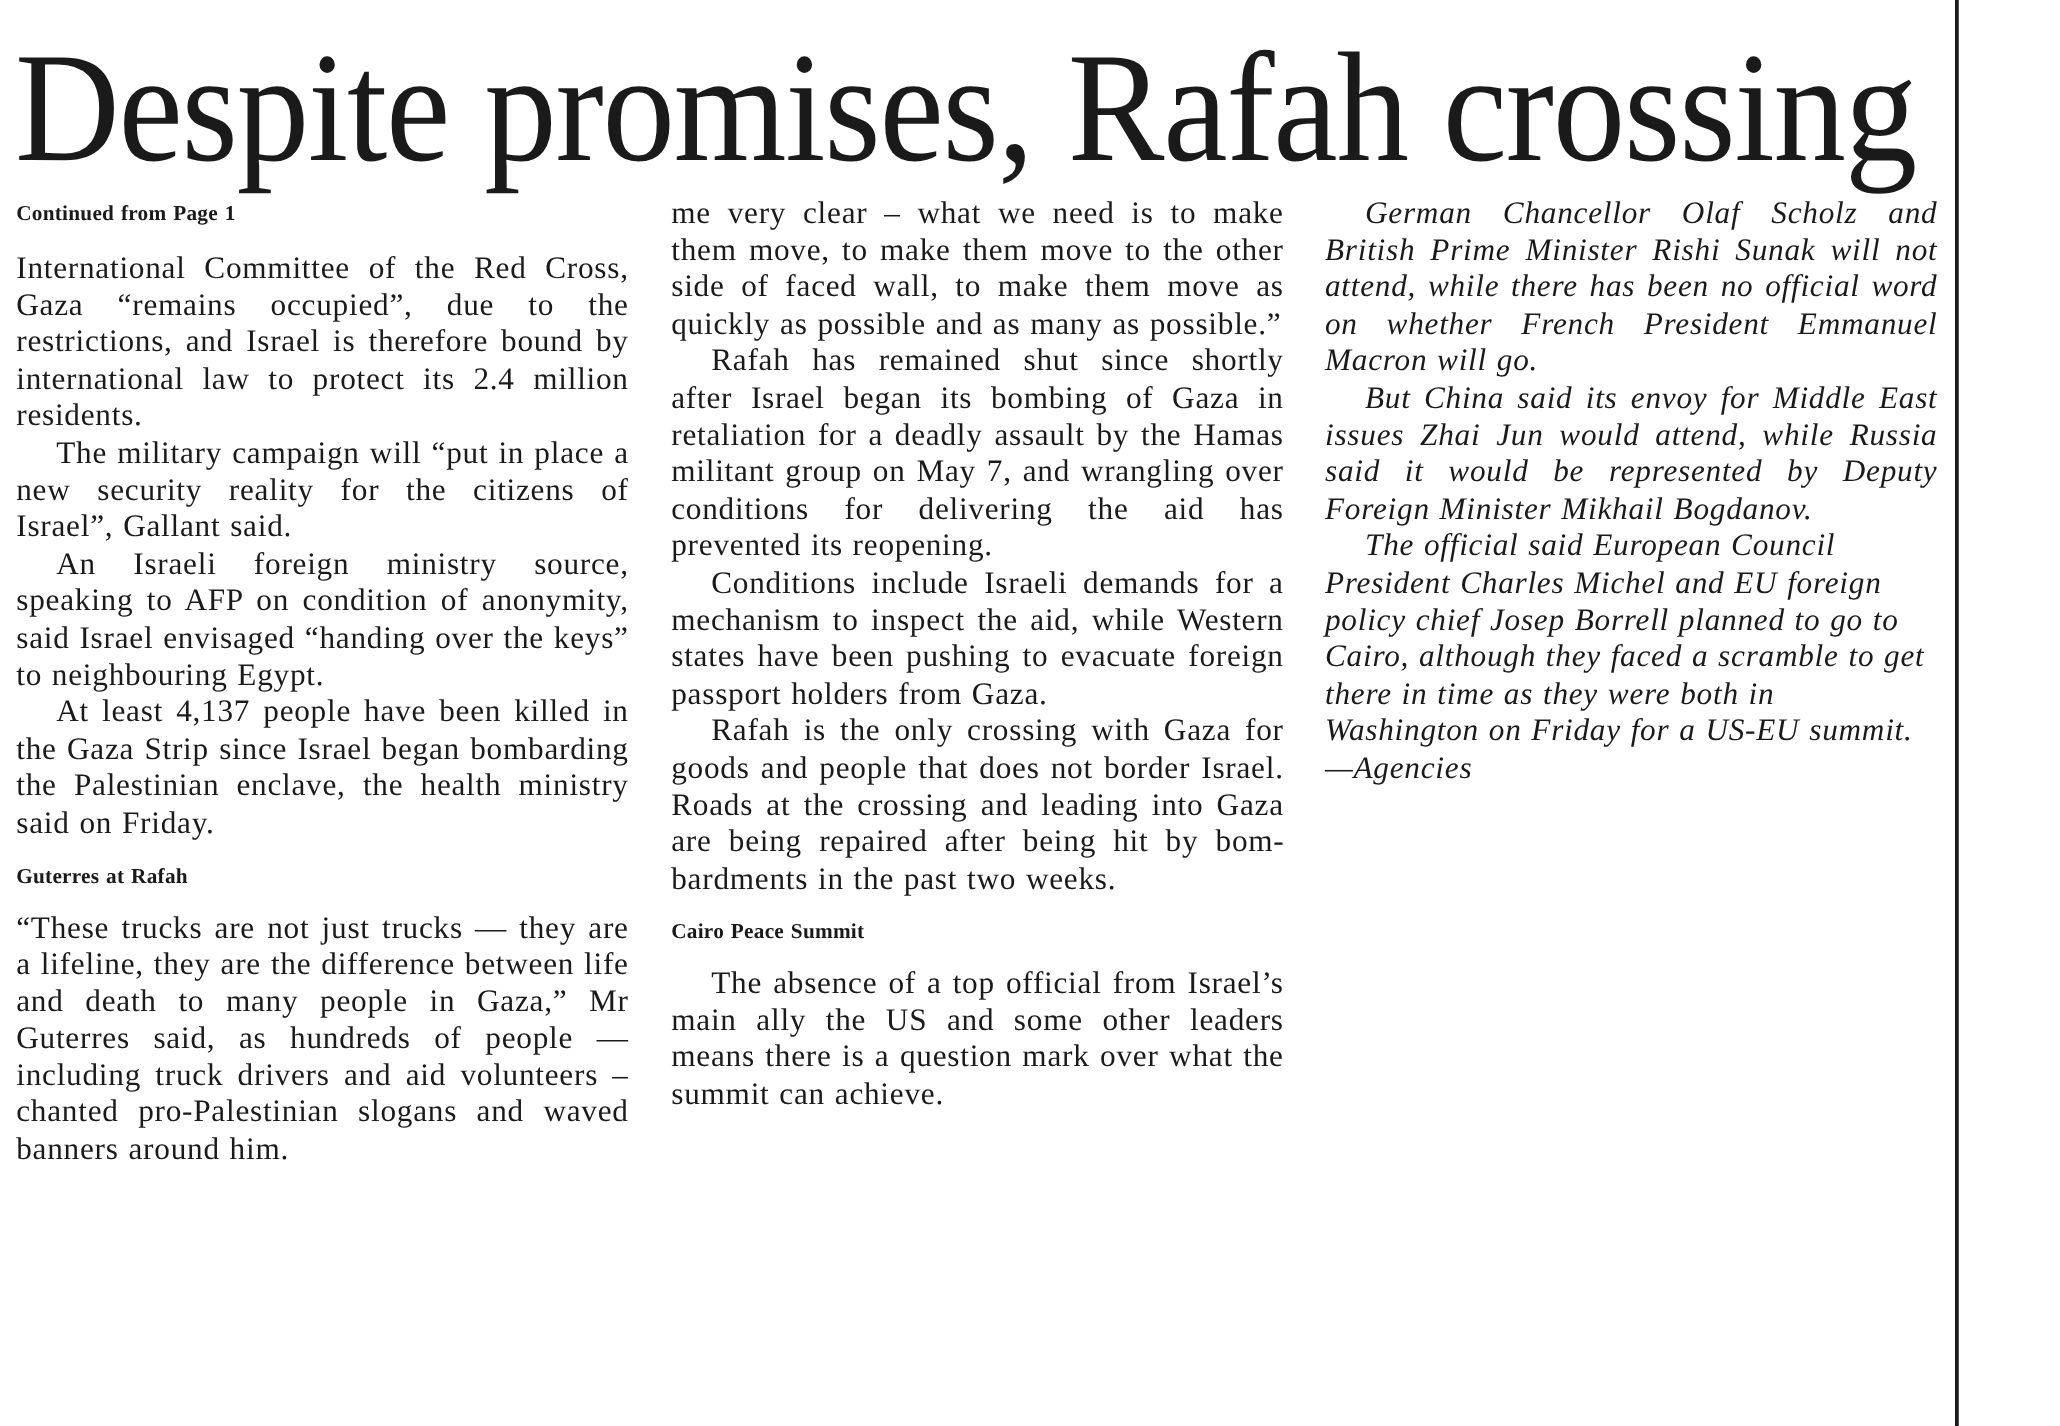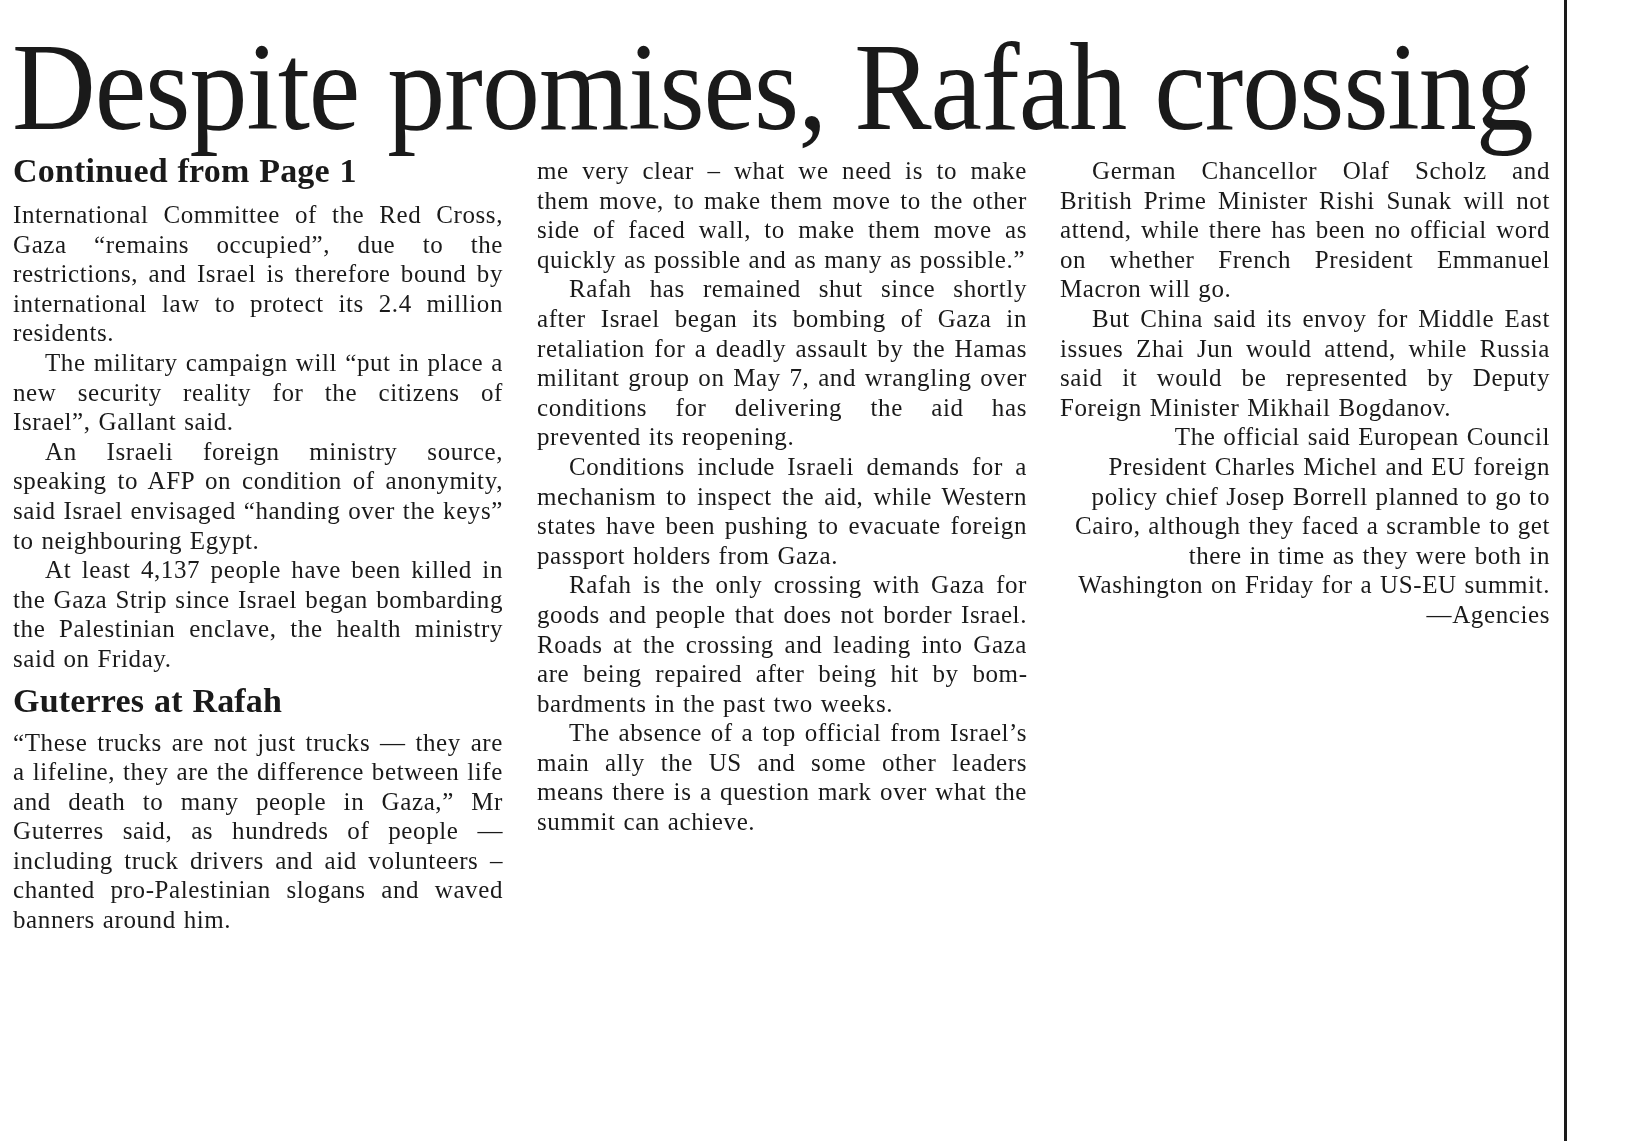--- a/index.html
+++ b/index.html
@@ -26,32 +26,32 @@
     .col {
       position: absolute; top: 156px; width: 490px;
       font-family: "Liberation Serif", "DejaVu Serif", serif;
       font-size: 25px; line-height: 29.6px;
       text-align: justify;
       letter-spacing: 0.6px;
       word-spacing: 1px;
     }
     .col1 { left: 13px; }
     .col2 { left: 537px; top: 156px; }
-    .col3 { left: 1060px; top: 156px; }
+    .col3 { left: 1060px; top: 156px; font-style: italic; }
     .col p { margin: 0; text-indent: 32px; hyphens: manual; }
     .col p.noindent { text-indent: 0; }
     .subhead {
       font-family: "Liberation Serif", "DejaVu Serif", serif;
-      font-weight: bold; font-size: 34px; line-height: 30px;
+      font-weight: bold; font-size: 17px; line-height: 30px;
       margin: 0;
       letter-spacing: 0.2px;
     }
     .subhead.first { margin: 0 0 14px 0; }
     .subhead.mid { margin: 12px 0 12px 0; }
-    .col3 p:last-child { text-align: right; }
+    .col3 p:last-child { text-align: left; }
   </style>
 </head>
 <body>
 
 <h1 class="headline">Despite promises, Rafah crossing</h1>
 <div class="right-rule"></div>
 
 <div class="col col1">
     <h3 class="subhead first">Continued from Page 1</h3>
     <p class="noindent">International Committee of the Red Cross, Gaza “remains occupied”, due to the restrictions, and Israel is therefore bound by international law to protect its 2.4 million residents.</p>
@@ -59,19 +59,20 @@
     <p>An Israeli foreign ministry source, speaking to AFP on condition of ano­nymity, said Israel envisaged “hand­ing over the keys” to neighbouring Egypt.</p>
     <p>At least 4,137 people have been killed in the Gaza Strip since Israel began bombarding the Palestinian enclave, the health ministry said on Friday.</p>
     <h3 class="subhead mid">Guterres at Rafah</h3>
     <p class="noindent">“These trucks are not just trucks — they are a lifeline, they are the dif­ference between life and death to many people in Gaza,” Mr Guterres said, as hundreds of people — includ­ing truck drivers and aid volunteers – chanted pro-Palestinian slogans and waved banners around him.</p>
   </div>
 <div class="col col2">
     <p class="noindent">me very clear – what we need is to make them move, to make them move to the other side of faced wall, to make them move as quickly as possible and as many as possible.”</p>
     <p>Rafah has remained shut since shortly after Israel began its bombing of Gaza in retaliation for a deadly assault by the Hamas militant group on May 7, and wrangling over conditions for delivering the aid has prevented its reopening.</p>
     <p>Conditions include Israeli demands for a mechanism to inspect the aid, while Western states have been pushing to evacuate foreign passport holders from Gaza.</p>
     <p>Rafah is the only crossing with Gaza for goods and people that does not border Israel. Roads at the cross­ing and leading into Gaza are being repaired after being hit by bom­bardments in the past two weeks.</p>
+    <h3 class="subhead mid">Cairo Peace Summit</h3>
     <p>The absence of a top official from Israel’s main ally the US and some other leaders means there is a ques­tion mark over what the summit can achieve.</p>
   </div>
 <div class="col col3">
     <p>German Chancellor Olaf Scholz and British Prime Minister Rishi Sunak will not attend, while there has been no official word on whether French President Emmanuel Macron will go.</p>
     <p>But China said its envoy for Middle East issues Zhai Jun would attend, while Russia said it would be represented by Deputy Foreign Minister Mikhail Bogdanov.</p>
     <p>The official said European Council President Charles Michel and EU foreign policy chief Josep Borrell planned to go to Cairo, although they faced a scramble to get there in time as they were both in Washington on Friday for a US-EU summit.—Agencies</p>
   </div>
 
 </body></html>

